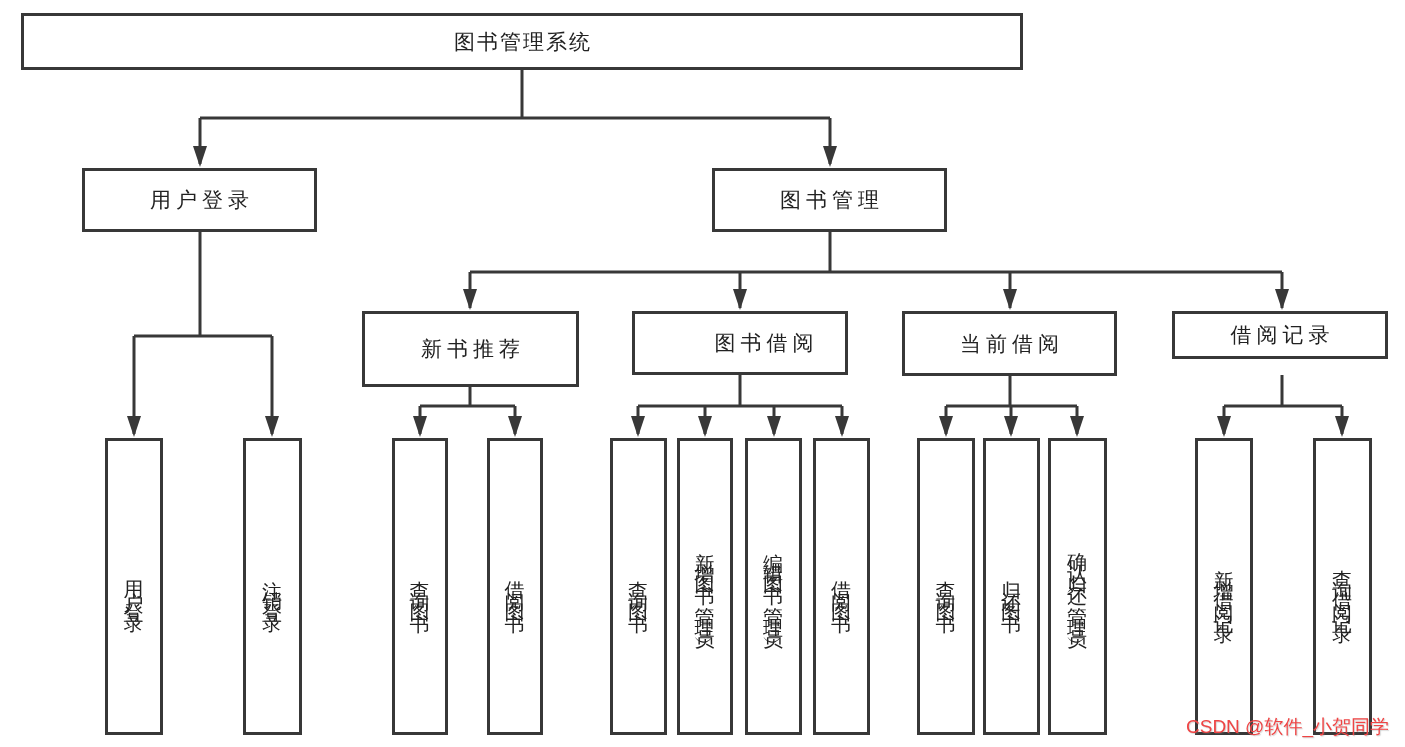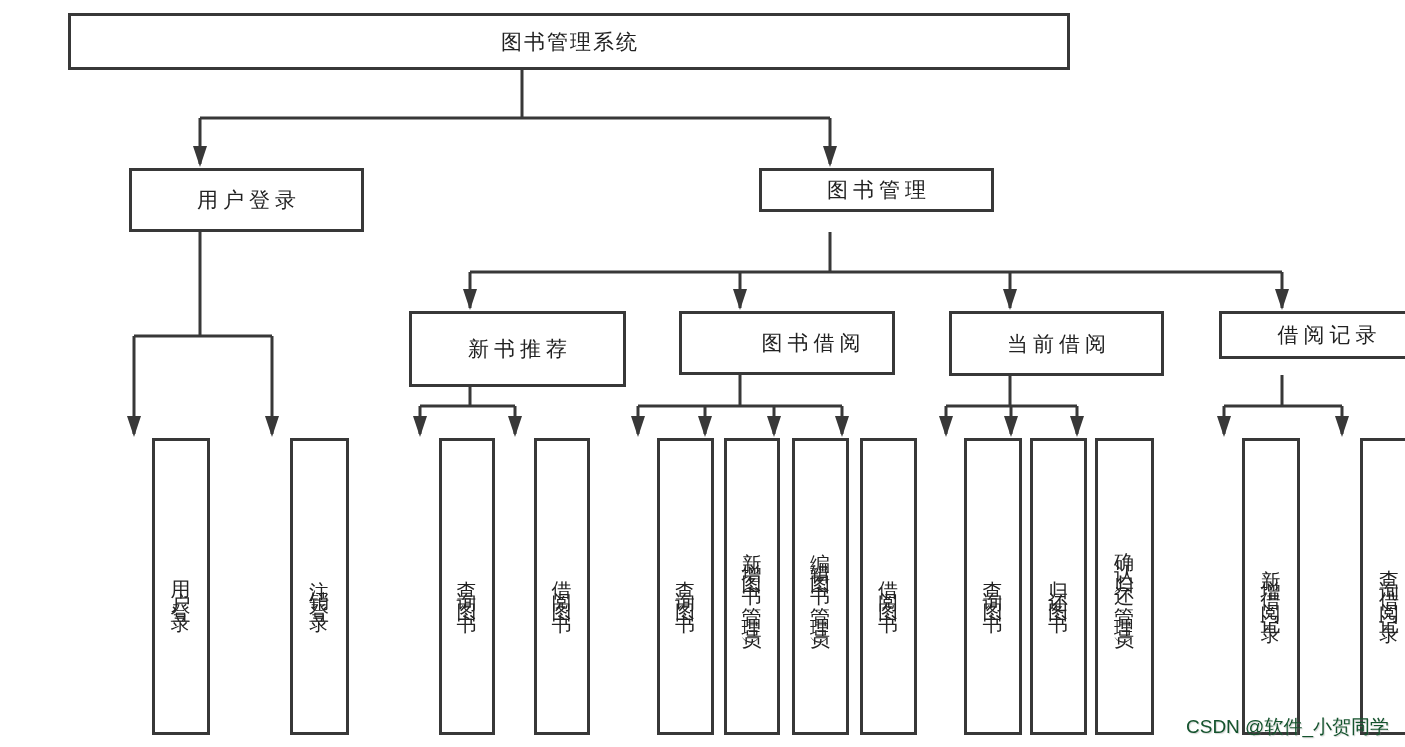--- a/index.html
+++ b/index.html
@@ -21,21 +21,20 @@
     position: absolute;
     box-sizing: border-box;
     background: #ffffff;
     border: 3px solid #383838;
     color: #222222;
     display: flex;
     align-items: center;
     justify-content: center;
     z-index: 2;
     text-align: center;
-    margin-left: 47px;
   }
   .h-node {
     font-size: 21px;
     letter-spacing: 5px;
     text-indent: 5px; 
     white-space: nowrap;
   }
   .h-node.root { letter-spacing: 2px; text-indent: 2px; }
   .v-node {
     writing-mode: vertical-rl;
@@ -43,21 +42,21 @@
     font-size: 20px;
     letter-spacing: 11px;
     line-height: 1;
   }
   .watermark {
     position: absolute;
     left: 1186px;
     top: 714px;
     z-index: 3;
     font-size: 19px;
-    color: #14532d;
+    color: #ef4444;
     white-space: nowrap;
     text-shadow: 1px 1px 1px rgba(130,130,130,0.35);
   }
 </style>
 </head>
 <body>
 
 <div class="canvas">
 
   <svg class="connectors" viewBox="0 0 1405 747" xmlns="http://www.w3.org/2000/svg">
@@ -96,21 +95,21 @@
       <polygon points="1004,416 1018,416 1011,437"></polygon>
       <polygon points="1070,416 1084,416 1077,437"></polygon>
       <polygon points="1217,416 1231,416 1224,437"></polygon>
       <polygon points="1335,416 1349,416 1342,437"></polygon>
     </g>
   </svg>
 
   <div class="node h-node root" style="left:21px; top:13px; width:1002px; height:57px;">图书管理系统</div>
 
   <div class="node h-node" style="left:82px; top:168px; width:235px; height:64px;">用户登录</div>
-  <div class="node h-node" style="left:712px; top:168px; width:235px; height:44px;">图书管理</div>
+  <div class="node h-node" style="left:712px; top:168px; width:235px; height:64px;">图书管理</div>
 
   <div class="node h-node" style="left:362px; top:311px; width:217px; height:76px;">新书推荐</div>
   <div class="node h-node" style="left:632px; top:311px; width:216px; height:64px;padding-left:48px;">图书借阅</div>
   <div class="node h-node" style="left:902px; top:311px; width:215px; height:65px;text-align:right;">当前借阅</div>
   <div class="node h-node" style="left:1172px; top:311px; width:216px; height:48px;">借阅记录</div>
 
   <div class="node v-node" style="left:105px; top:438px; width:58px; height:297px;">用户登录</div>
   <div class="node v-node" style="left:243px; top:438px; width:59px; height:297px;">注销登录</div>
 
   <div class="node v-node" style="left:392px; top:438px; width:56px; height:297px;">查询图书</div>

